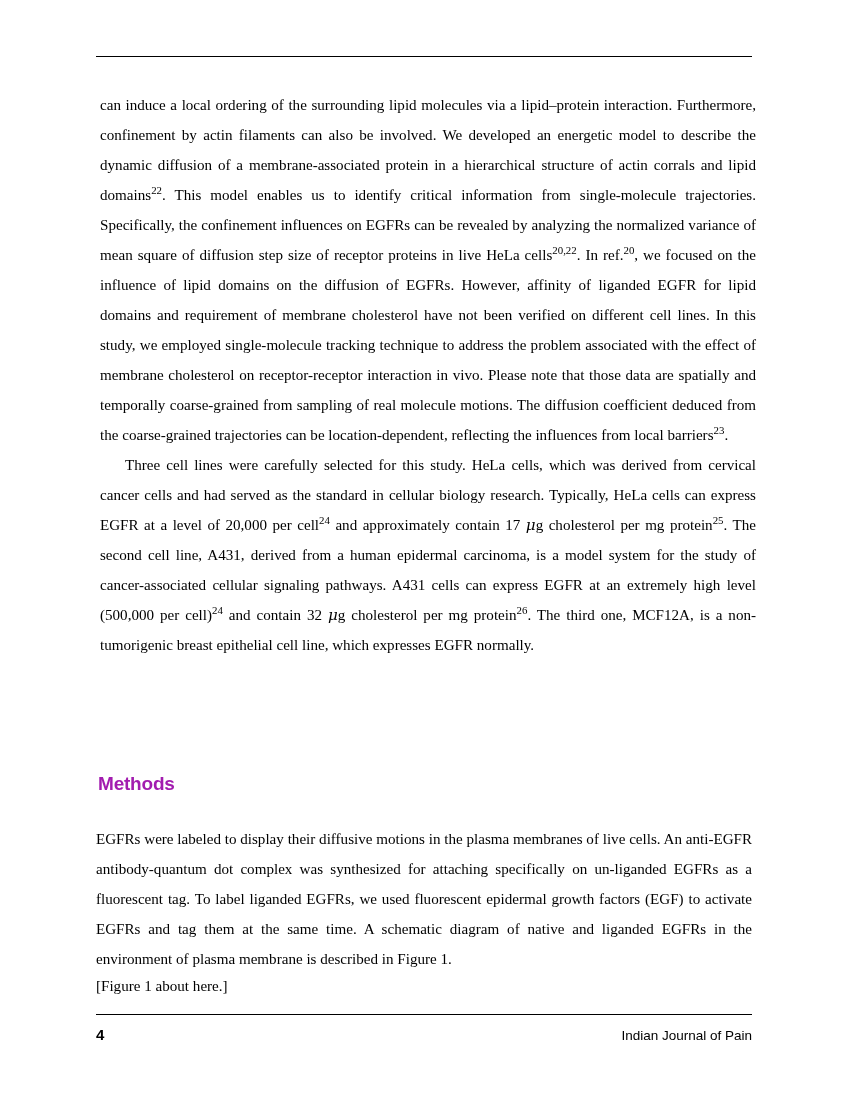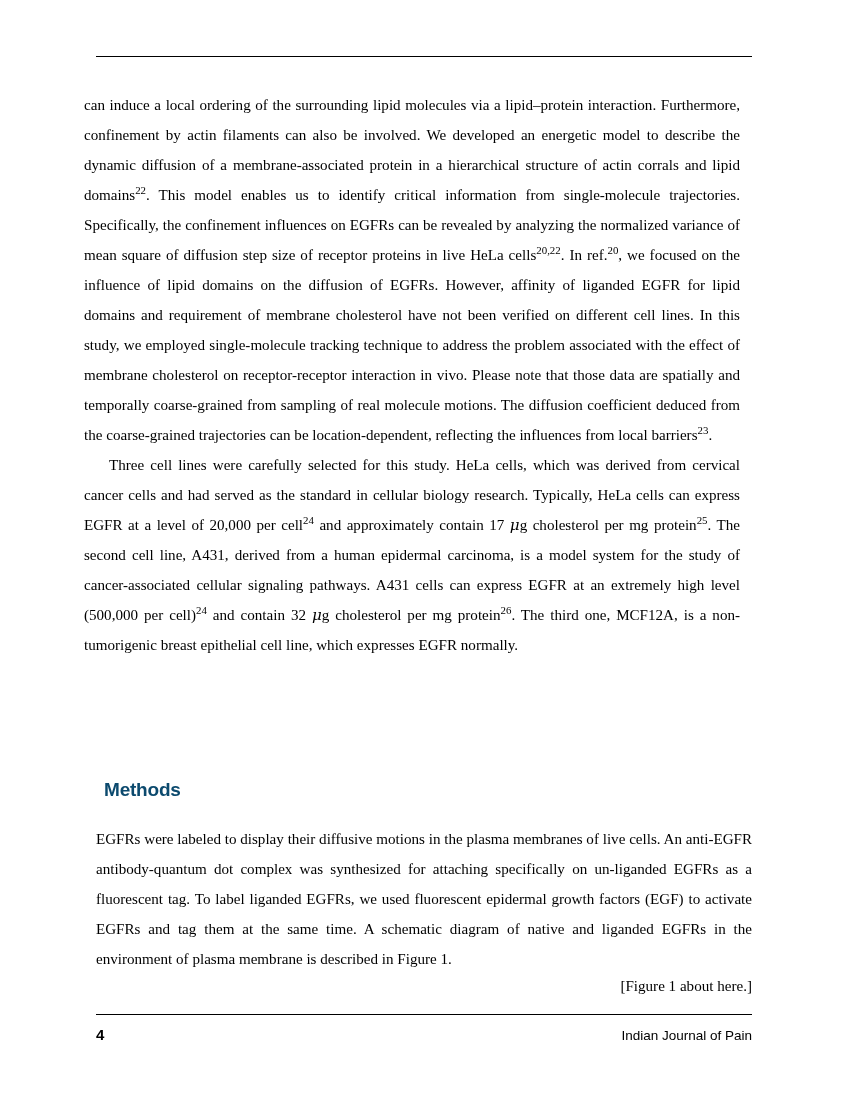--- a/index.html
+++ b/index.html
@@ -23,21 +23,21 @@
     left: 96px;
     top: 56px;
     width: 656px;
     height: 0;
     border-top: 1.6px solid #000;
   }
 
   
   .body-block {
     position: absolute;
-    left: 84px;
+    left: 100px;
     top: 90px;
     width: 656px;
   }
   p.para {
     margin: 0;
     font-size: 15.1px;
     line-height: 30px;
     text-align: justify;
     text-justify: inter-word;
     hyphens: none;
@@ -51,48 +51,48 @@
     vertical-align: super;
     line-height: 0;
   }
   .mu {
     font-family: "DejaVu Serif", "Liberation Serif", serif;
     font-style: italic;
   }
 
   
   h2.section-heading {
-    margin: 8px;
+    margin: 2px;
     font-family: "Liberation Sans", "DejaVu Sans", sans-serif;
     font-weight: bold;
     font-size: 19px;
     line-height: 24px;
     letter-spacing: -0.2px;
-    color: #0c4a6e;
+    color: #a21caf;
   }
   .heading-wrap {
     position: absolute;
     left: 96px;
     top: 770px;
     width: 656px;
   }
 
   .methods-block {
     position: absolute;
     left: 96px;
     top: 824px;
     width: 656px;
   }
 
   .figure-note {
     position: absolute;
     left: 96px;
     top: 971px;
     width: 656px;
-    text-align: right;
+    text-align: left;
     font-size: 15.1px;
     line-height: 30px;
   }
 
   
   .footer-rule {
     position: absolute;
     left: 96px;
     top: 1014px;
     width: 656px;

